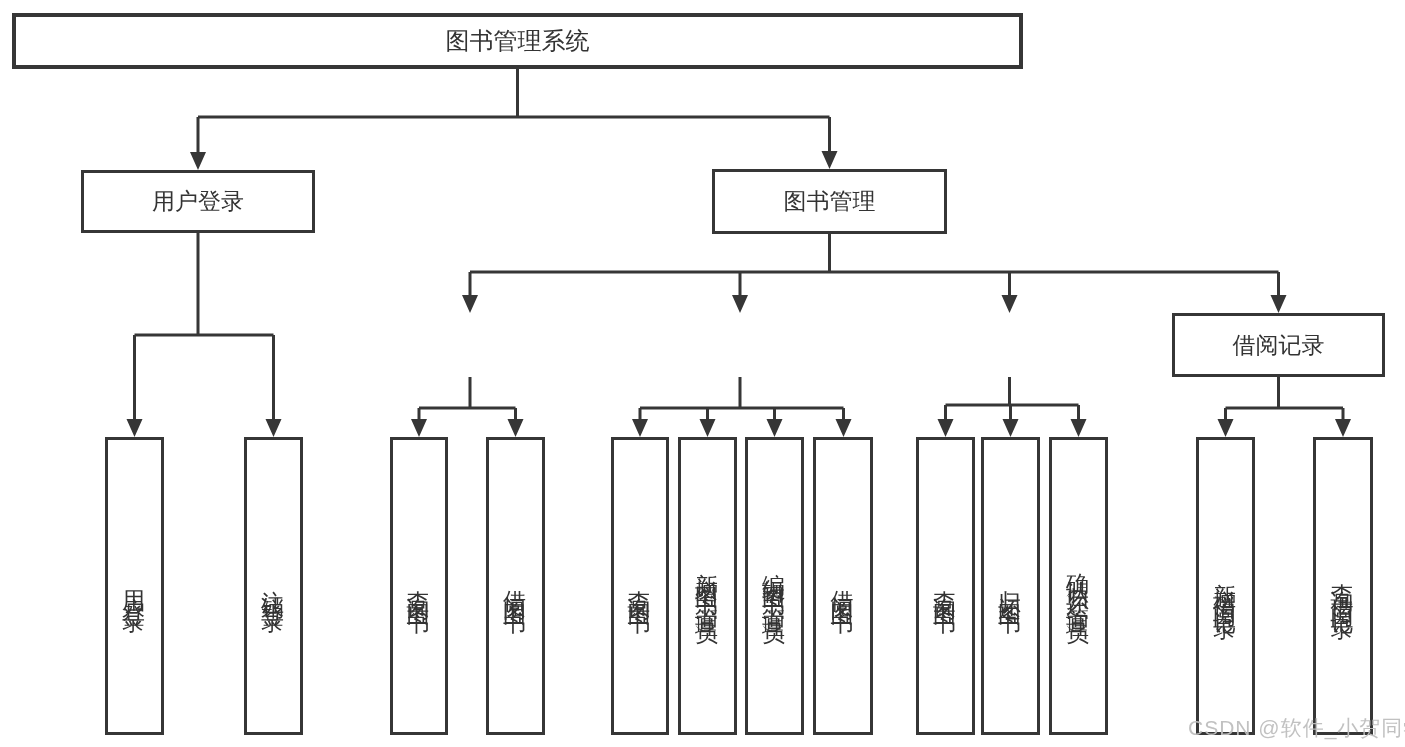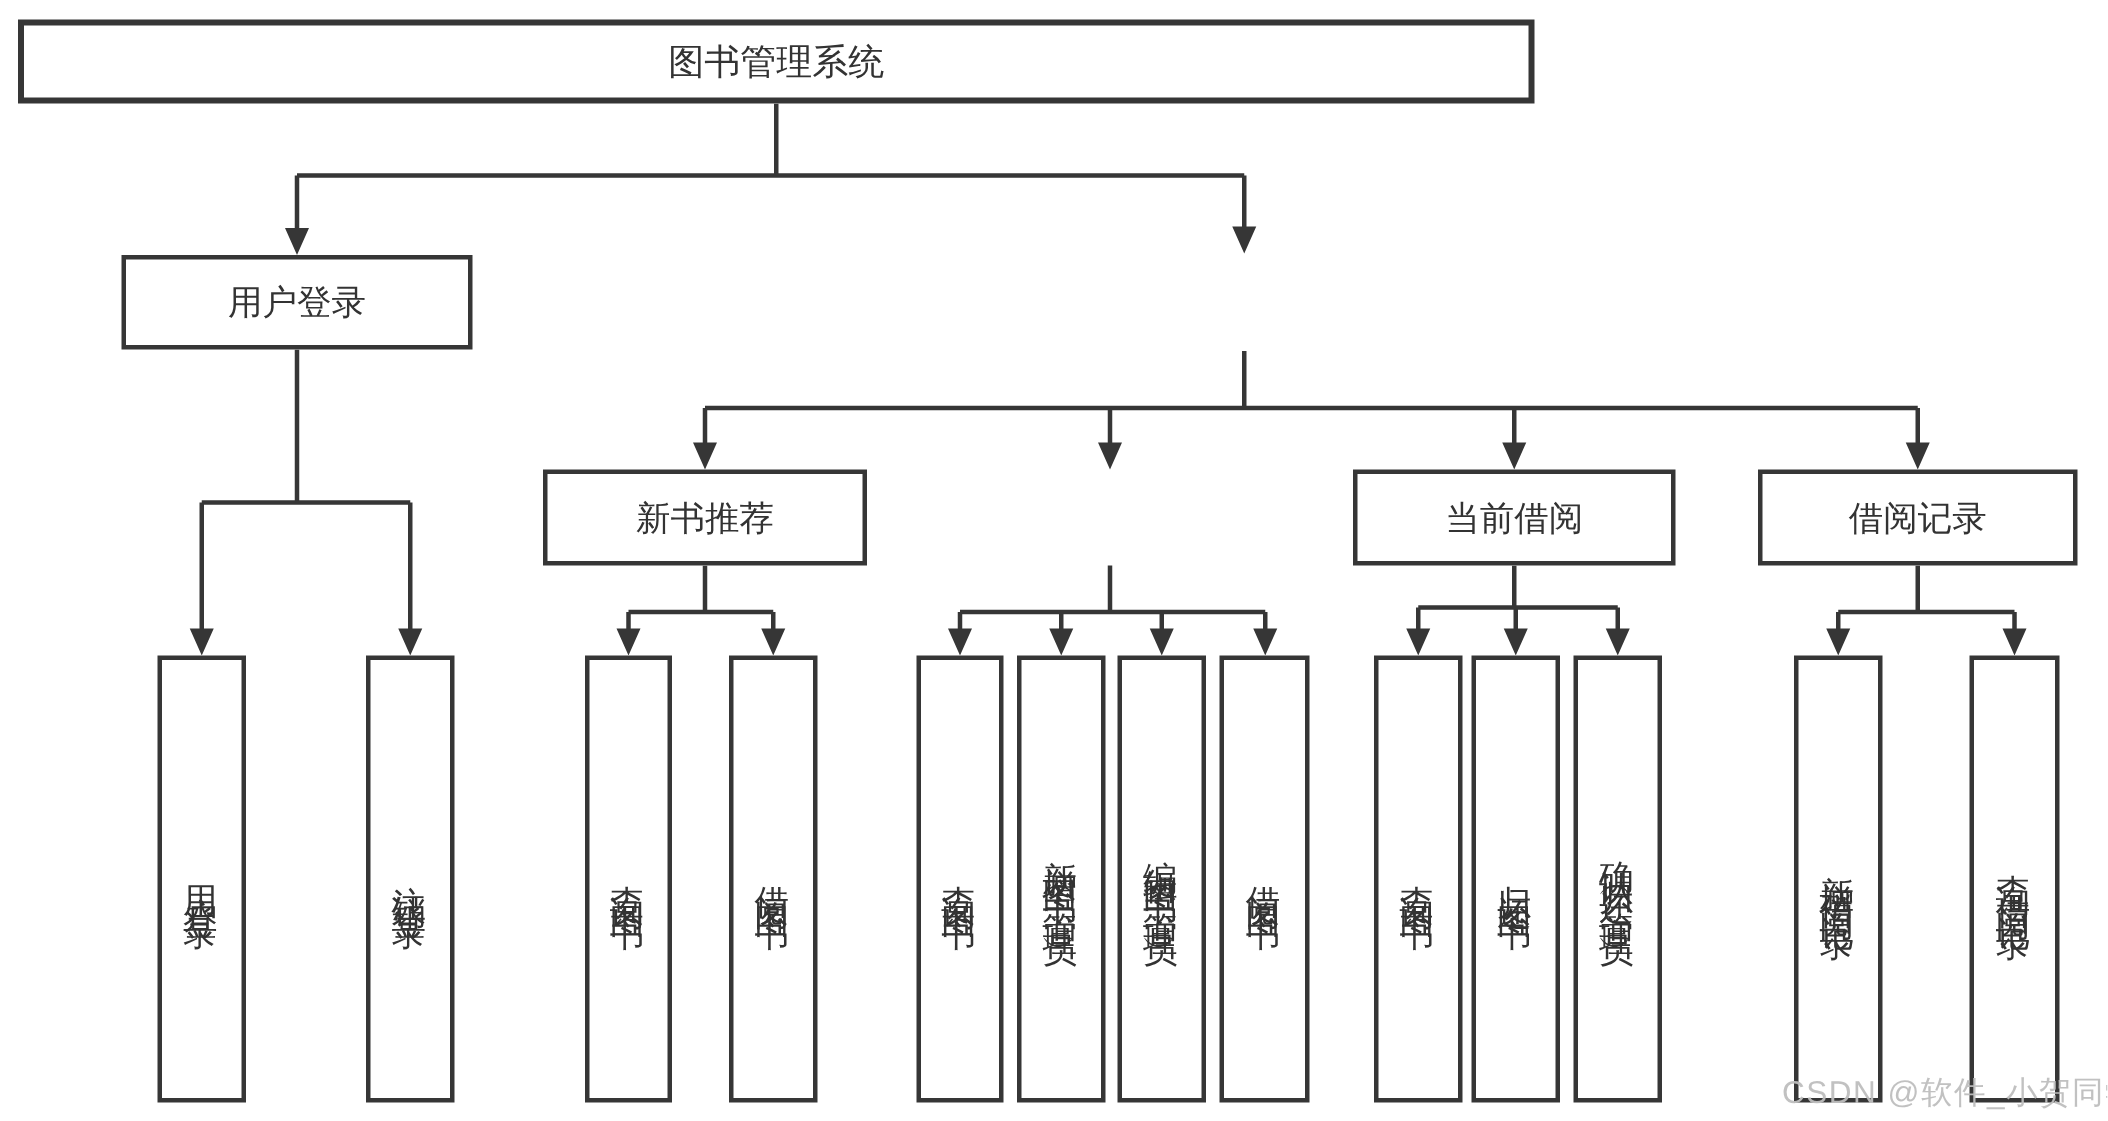--- a/index.html
+++ b/index.html
@@ -73,23 +73,22 @@
              M937.5 419 L953.5 419 L945.5 437 Z
              M1002.5 419 L1018.5 419 L1010.5 437 Z
              M1070.5 419 L1086.5 419 L1078.5 437 Z
              M1217.5 419 L1233.5 419 L1225.5 437 Z
              M1335 419 L1351 419 L1343 437 Z"></path>
   </svg>
 
   <div class="hbox root" style="left:12px;top:13px;width:1011px;height:56px;">图书管理系统</div>
 
   <div class="hbox" style="left:81px;top:170px;width:234px;height:63px;">用户登录</div>
+  <div class="hbox" style="left:712px;top:169px;width:235px;height:65px;">图书管理</div>
 
-  <div class="hbox" style="left:362px;top:313px;width:216px;height:64px;">新书推荐</div>
-  <div class="hbox" style="left:902px;top:313px;width:215px;height:64px;">当前借阅</div>
   <div class="hbox" style="left:1172px;top:313px;width:213px;height:64px;">借阅记录</div>
 
   <div class="vbox" style="left:105px;width:59px;">用户登录</div>
   <div class="vbox" style="left:244px;width:59px;">注销登录</div>
 
   <div class="vbox" style="left:390px;width:58px;">查询图书</div>
   <div class="vbox" style="left:486px;width:59px;">借阅图书</div>
 
   <div class="vbox" style="left:611px;width:58px;">查询图书</div>
   <div class="vbox" style="left:678px;width:59px;">新增图书（管理员）</div>

